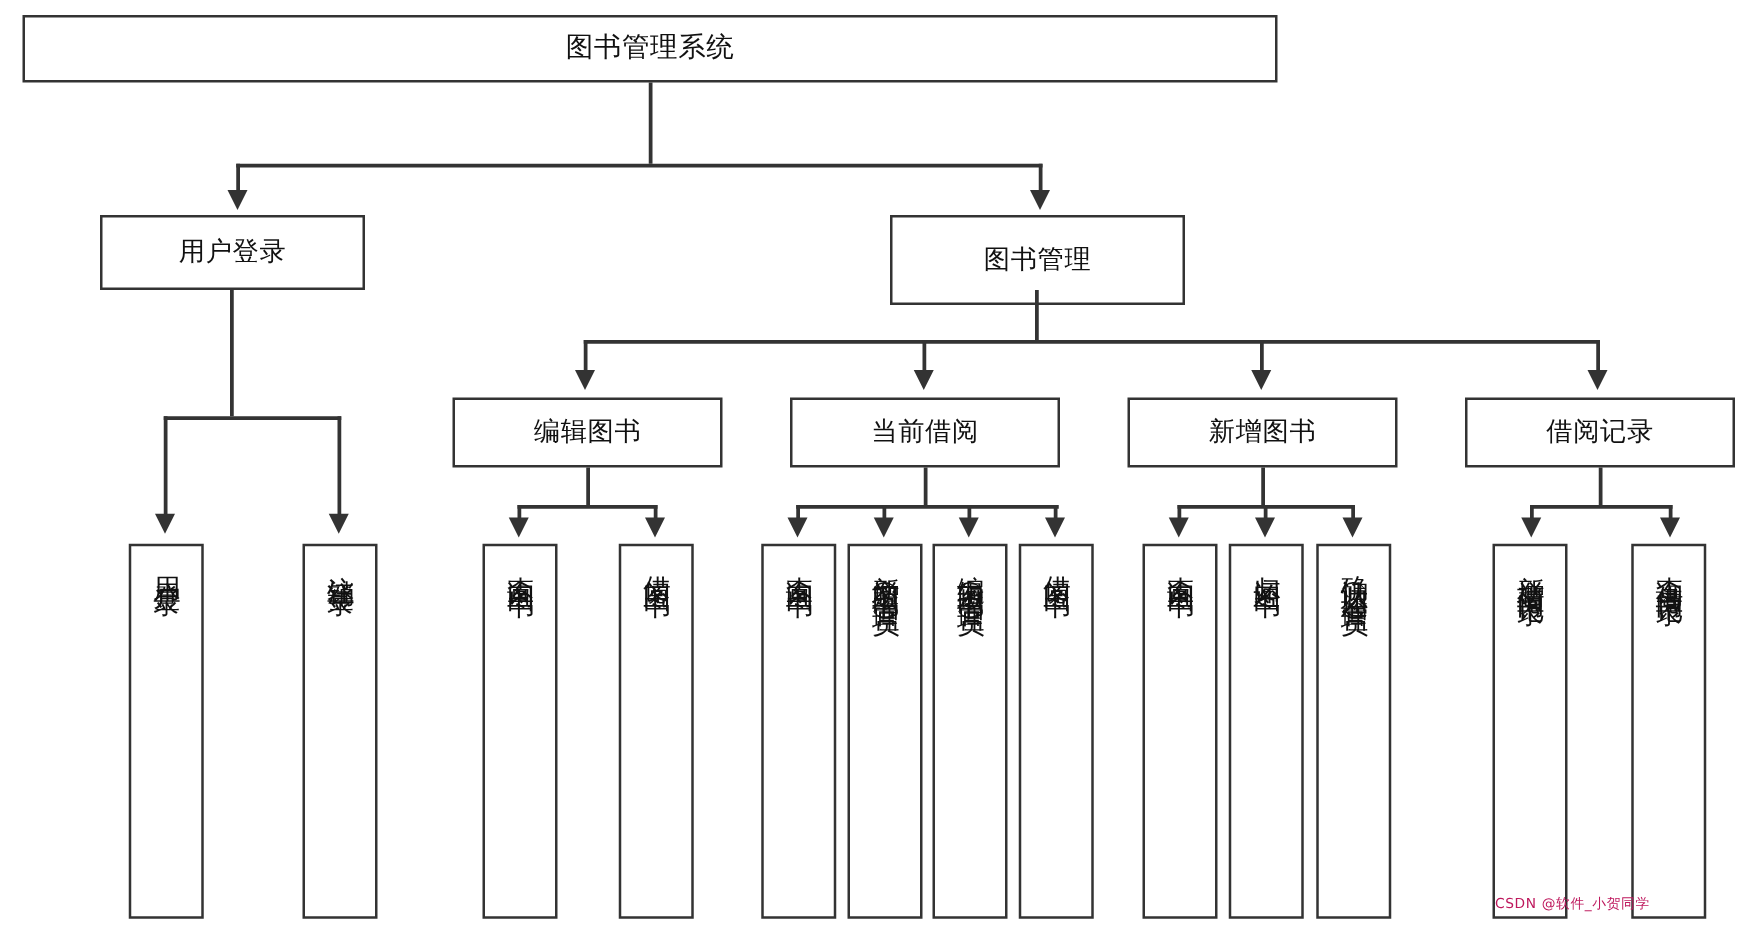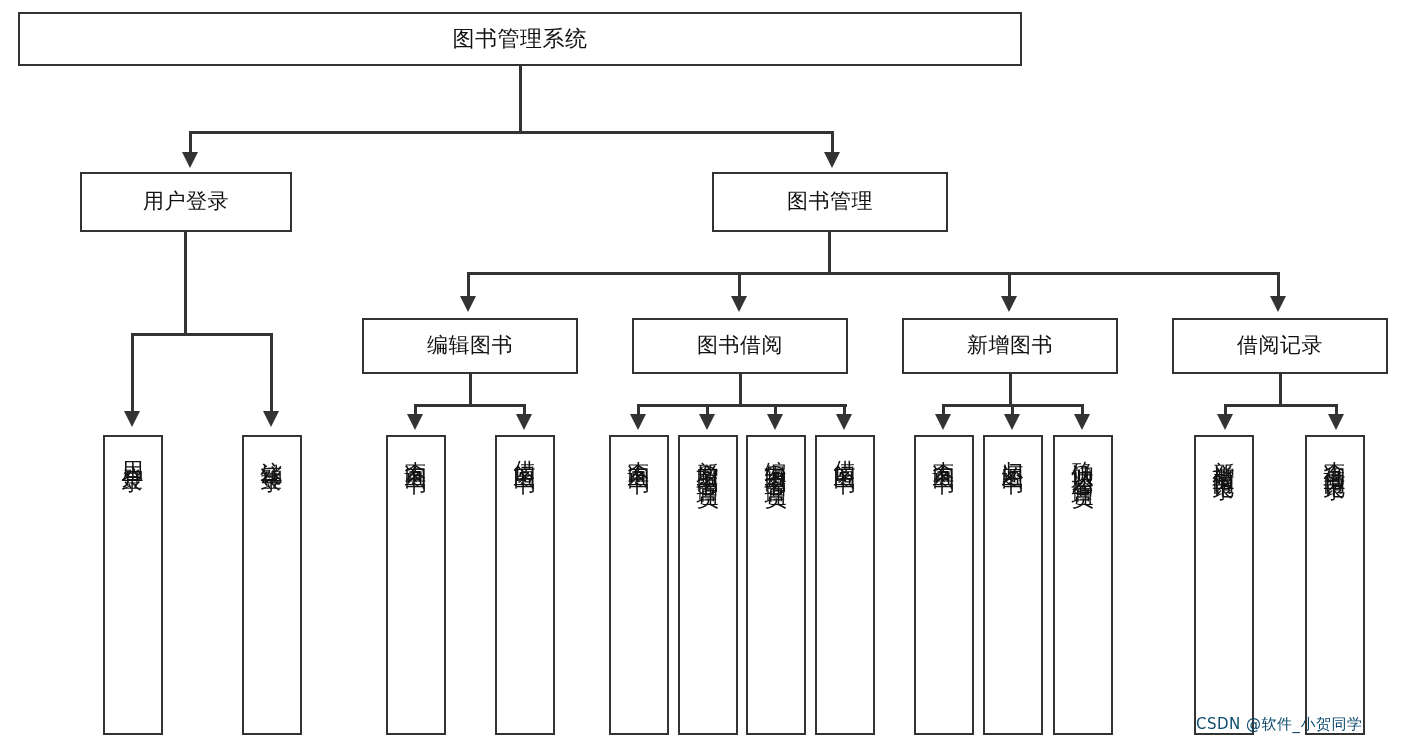--- a/index.html
+++ b/index.html
@@ -66,22 +66,22 @@
   .arrow {
     position: absolute;
     width: 0;
     height: 0;
     border-left: 8px solid transparent;
     border-right: 8px solid transparent;
     border-top: 16px solid #333333;
   }
   .watermark {
     position: absolute;
-    color: #0c4a6e;
-    font-size: 15px;
+    color: #be185d;
+    font-size: 11px;
     letter-spacing: 0.5px;
     white-space: nowrap;
     user-select: none;
   }
 </style>
 </head>
 <body>
 
 <div id="diagram-root">
 
@@ -95,21 +95,21 @@
 
   <div class="edge v" style="left:189px; top:131px; width:3px; height:25px;"></div>
   <div class="arrow" style="left:182px; top:152px;"></div>
 
   <div class="edge v" style="left:831px; top:131px; width:3px; height:25px;"></div>
   <div class="arrow" style="left:824px; top:152px;"></div>
 
   <div class="node horiz" style="left:80px; top:172px; width:212px; height:60px;">
     <span class="label">用户登录</span>
   </div>
-  <div class="node horiz" style="left:712px; top:172px; width:236px; height:60px;">
+  <div class="node horiz" style="left:712px; top:172px; width:236px; height:72px;">
     <span class="label">图书管理</span>
   </div>
 
   <div class="edge v" style="left:184px; top:232px; width:3px; height:101px;"></div>
   <div class="edge h" style="left:131px; top:333px; width:142px; height:3px;"></div>
   <div class="edge v" style="left:131px; top:333px; width:3px; height:82px;"></div>
   <div class="arrow" style="left:124px; top:411px;"></div>
   <div class="edge v" style="left:270px; top:333px; width:3px; height:82px;"></div>
   <div class="arrow" style="left:263px; top:411px;"></div>
 
@@ -121,21 +121,21 @@
   <div class="arrow" style="left:731px; top:296px;"></div>
   <div class="edge v" style="left:1008px; top:272px; width:3px; height:28px;"></div>
   <div class="arrow" style="left:1001px; top:296px;"></div>
   <div class="edge v" style="left:1277px; top:272px; width:3px; height:28px;"></div>
   <div class="arrow" style="left:1270px; top:296px;"></div>
 
   <div class="node horiz" style="left:362px; top:318px; width:216px; height:56px;">
     <span class="label">编辑图书</span>
   </div>
   <div class="node horiz" style="left:632px; top:318px; width:216px; height:56px;">
-    <span class="label">图书借阅</span>
+    <span class="label">当前借阅</span>
   </div>
   <div class="node horiz" style="left:902px; top:318px; width:216px; height:56px;">
     <span class="label">新增图书</span>
   </div>
   <div class="node horiz" style="left:1172px; top:318px; width:216px; height:56px;">
     <span class="label">借阅记录</span>
   </div>
 
   <div class="edge v" style="left:469px; top:374px; width:3px; height:30px;"></div>
   <div class="edge h" style="left:414px; top:404px; width:112px; height:3px;"></div>

